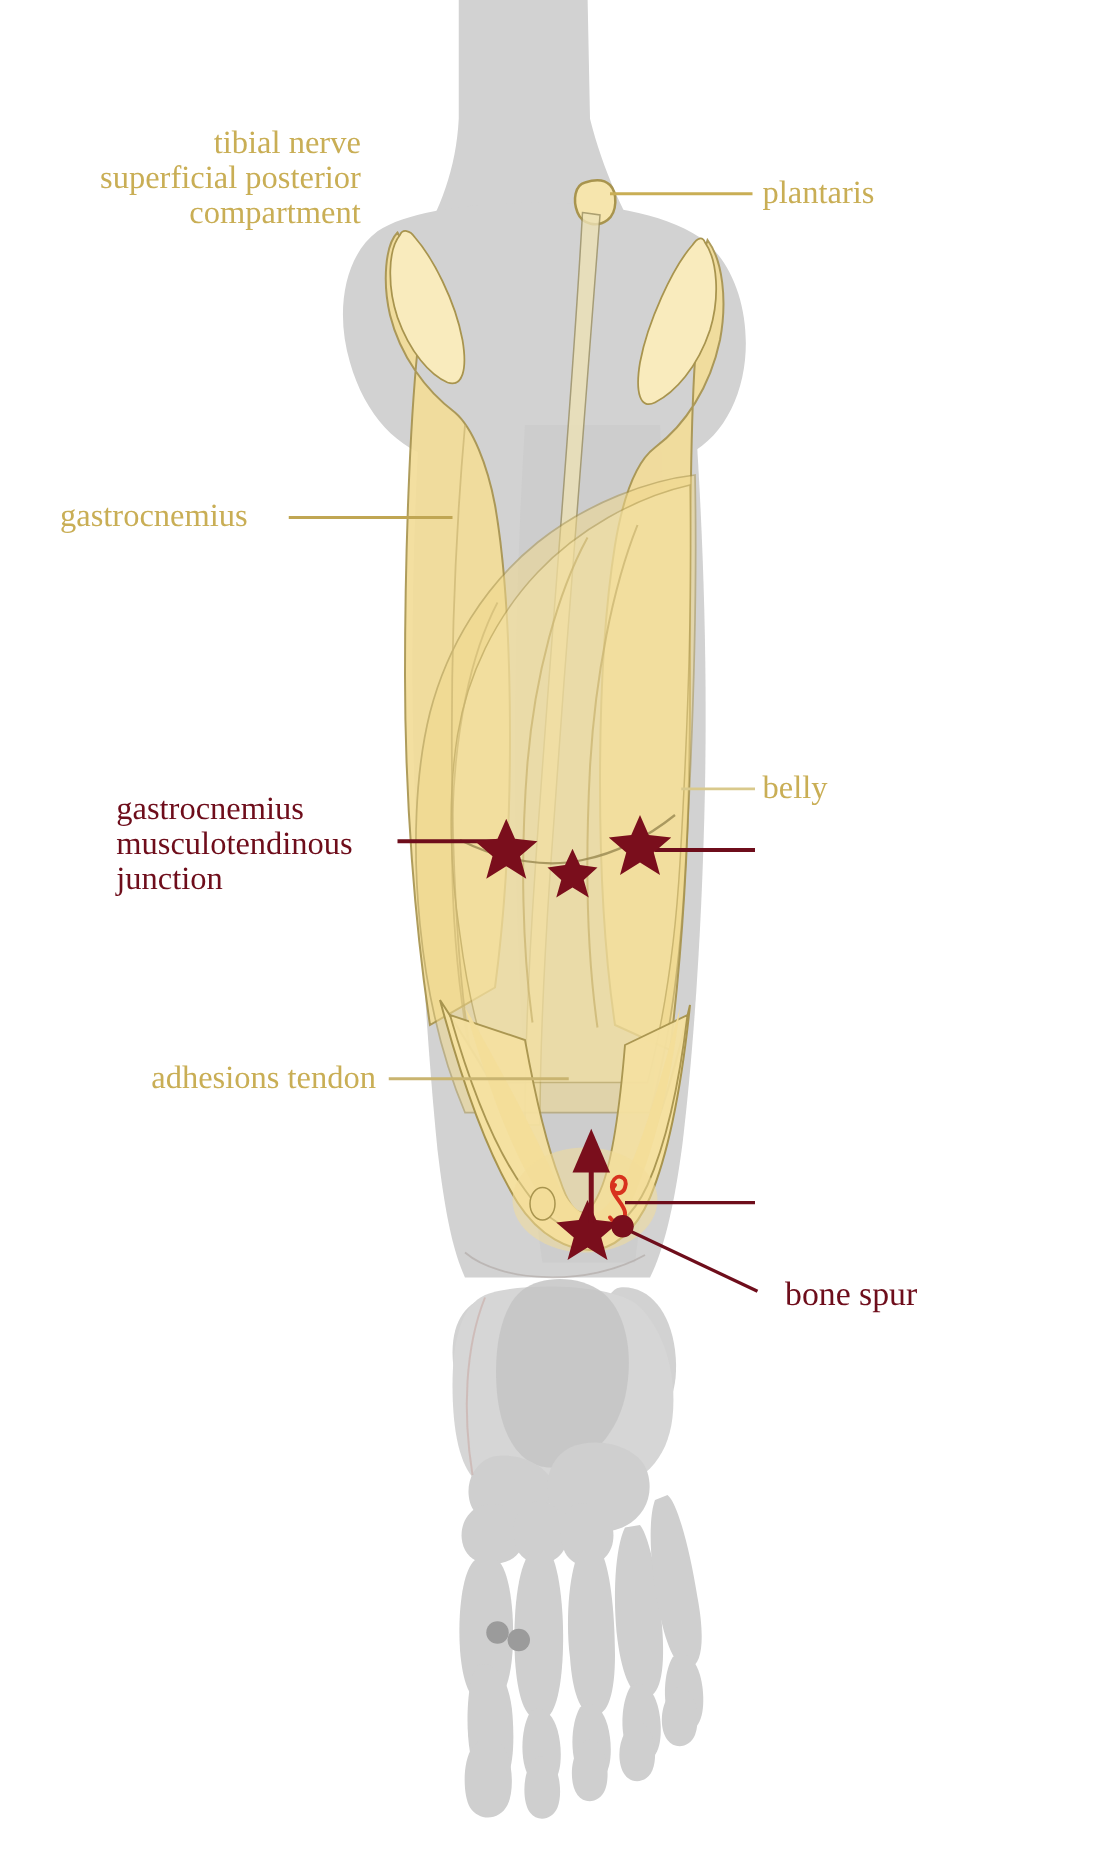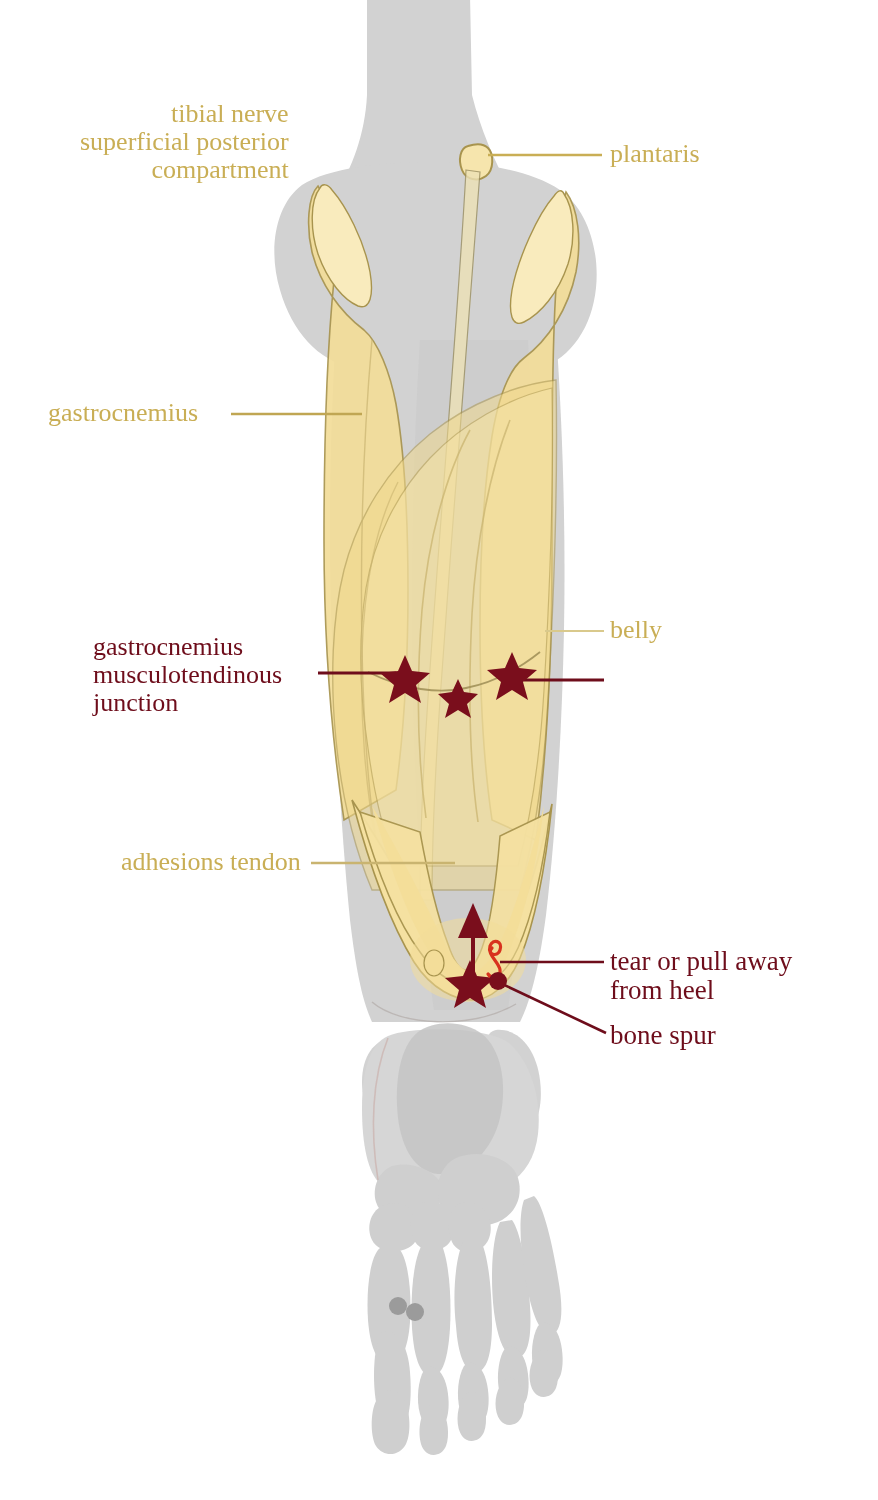--- a/index.html
+++ b/index.html
@@ -268,18 +268,16 @@
 
   <div class="label label-gold lbl-right" style="left:610px; top:616px;">belly</div>
 
   <div class="label label-gold lbl-right" style="left:121px; top:848px;">adhesions tendon</div>
 
   <div class="label label-red lbl-left" style="left:93px; top:633px; text-align:left;">gastrocnemius
 musculotendinous
 junction</div>
 
 
-  <div class="label label-red-lg lbl-right" style="left:610px; top:947px;">tear or pull away
-from heel</div>
-
-  <div class="label label-red-lg lbl-right" style="left:610px; top:1021px;">bone spur</div>
+
+  <div class="label label-red-lg lbl-right" style="left:628px; top:1021px;">bone spur</div>
 
 </div>
 
 </body></html>

